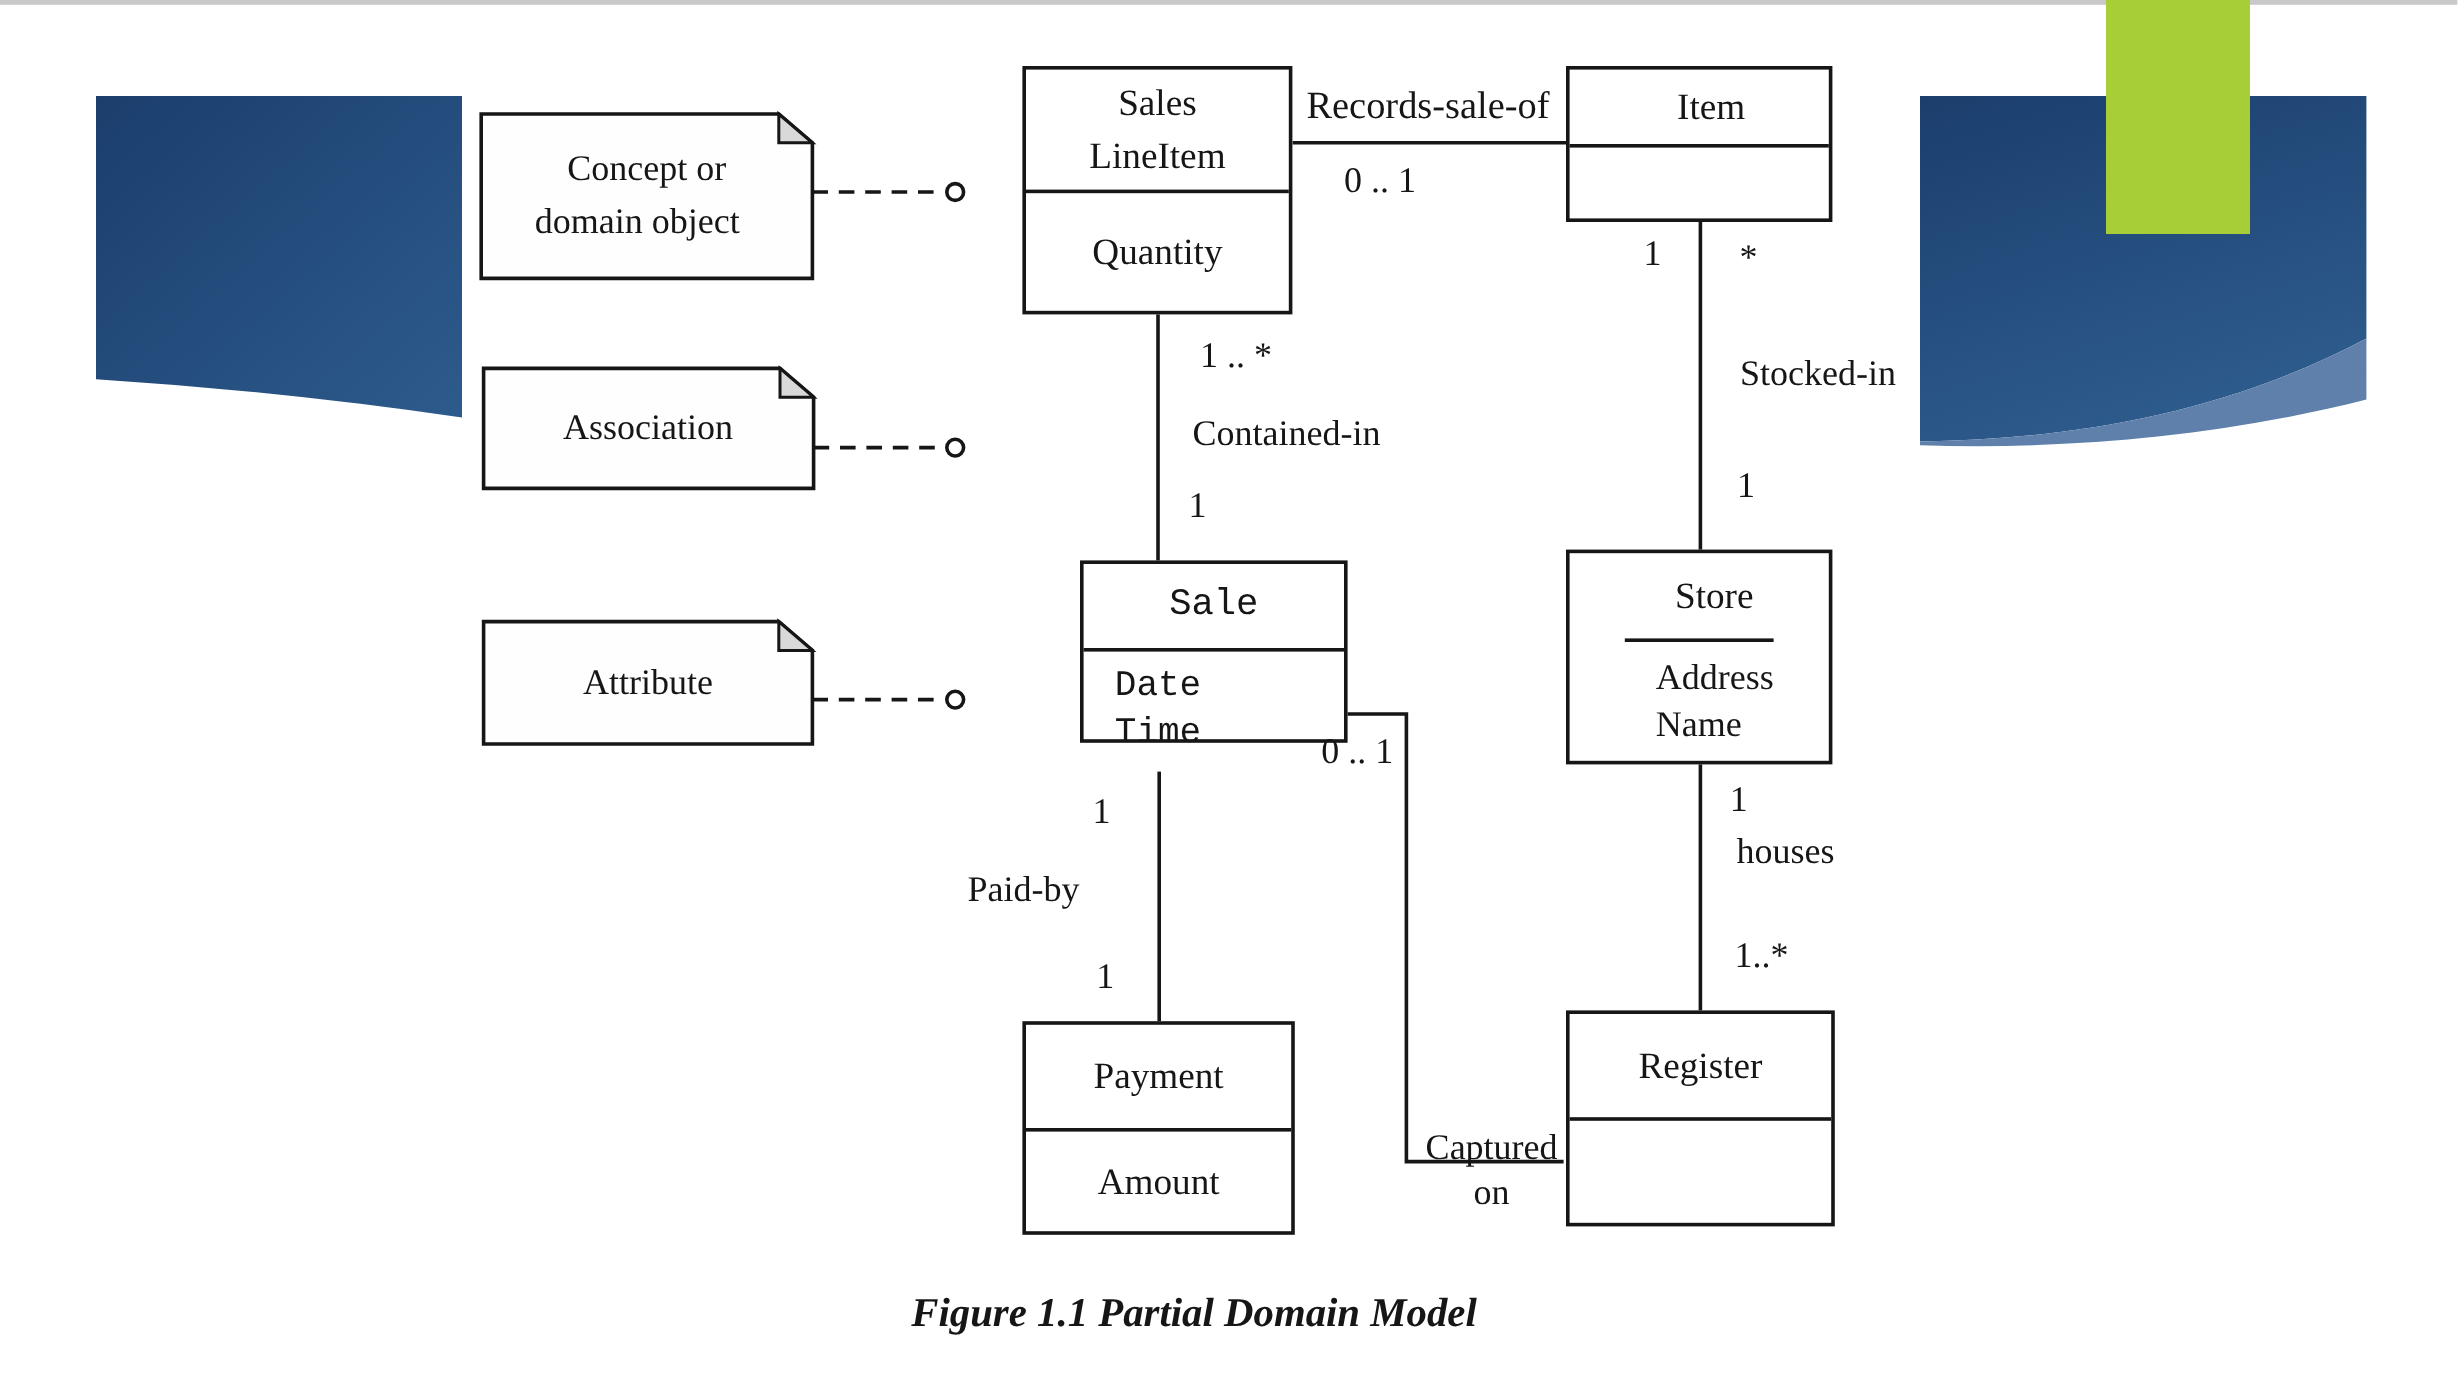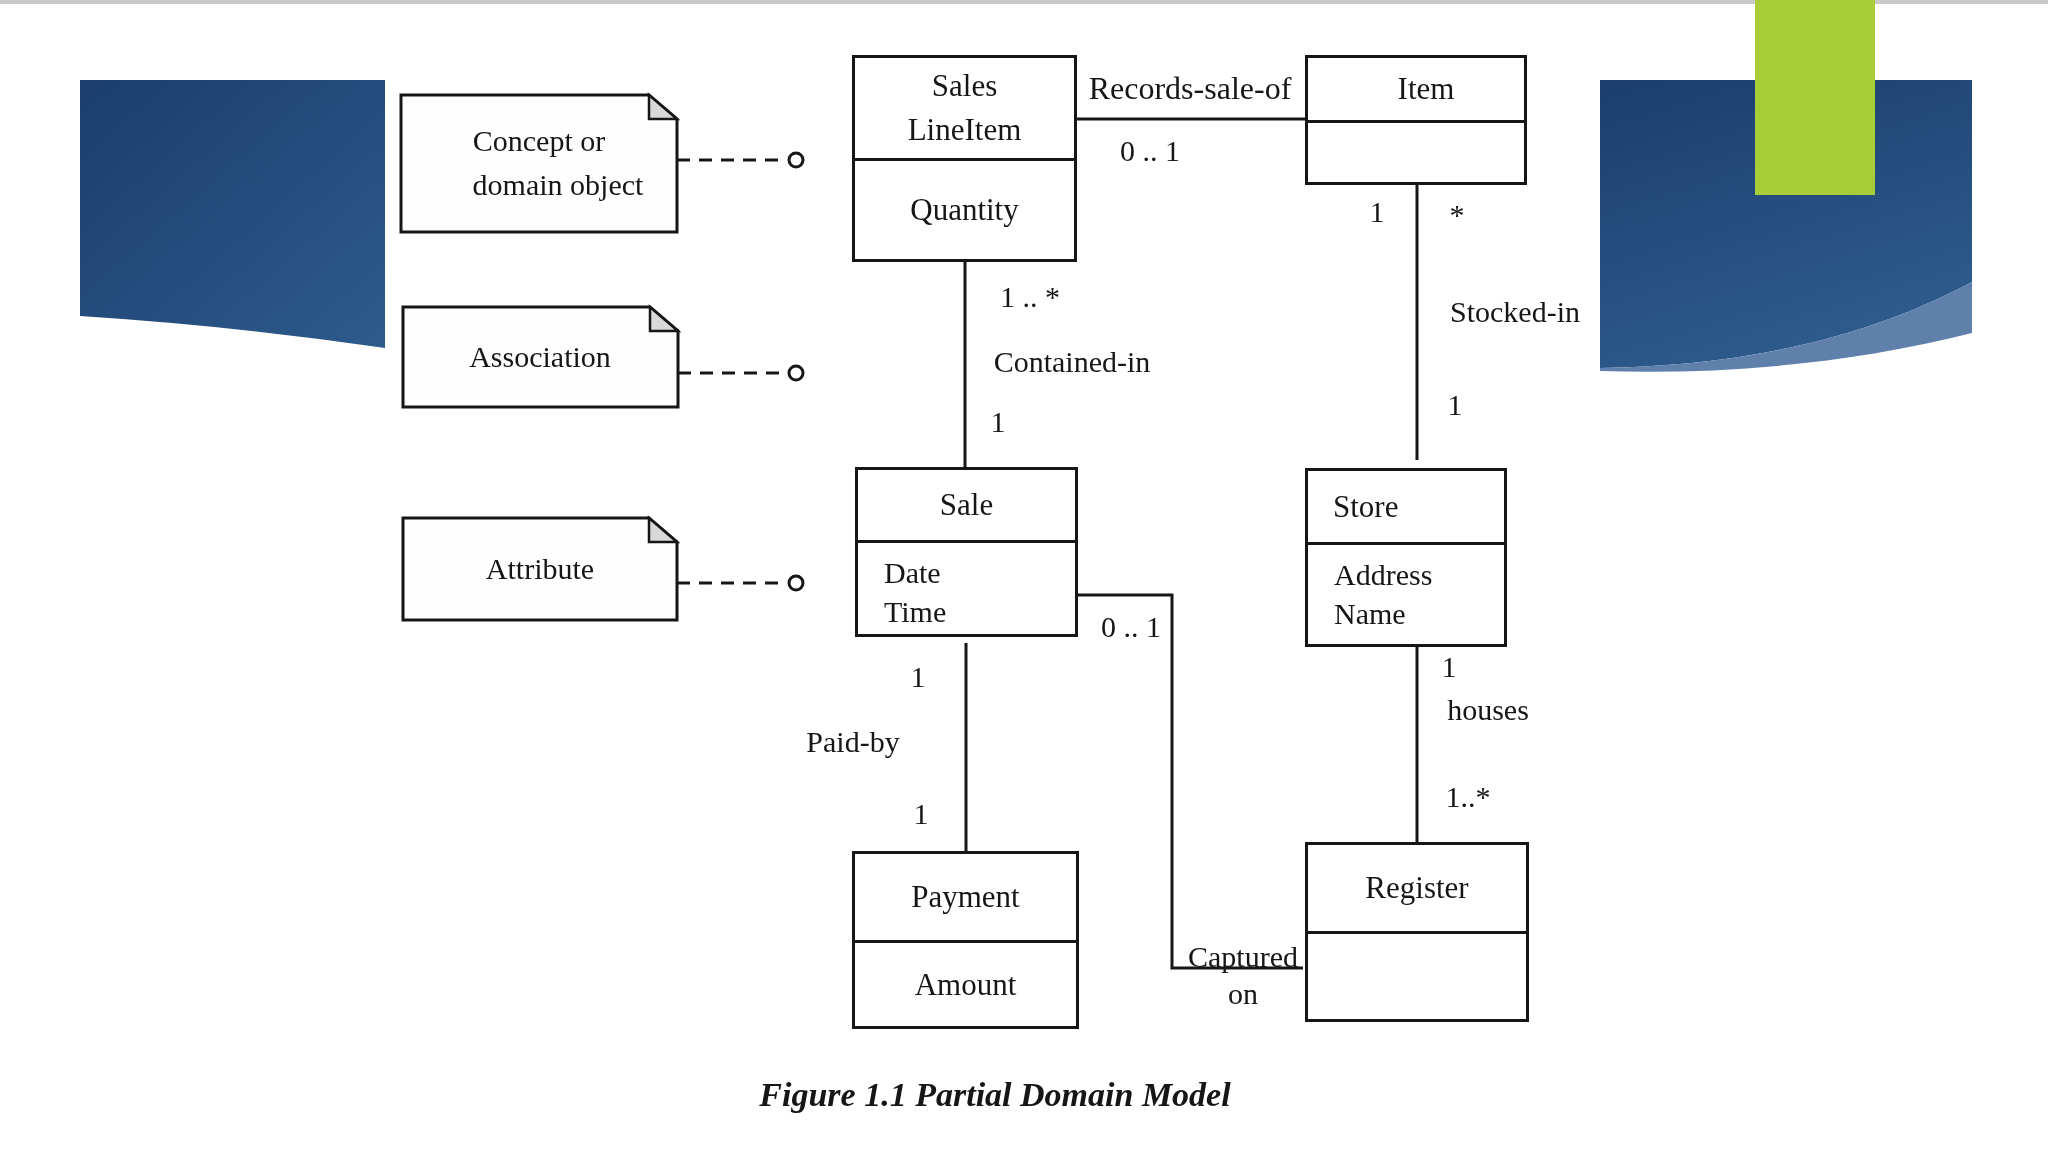--- a/index.html
+++ b/index.html
@@ -112,31 +112,31 @@
   </div>
 </div>
 
 <div class="class-box" style="left:1305px;top:55px;width:222px;height:130px;">
   <div class="class-title" style="height:62px;padding-left:20px;">
     <span>Item</span>
   </div>
   <div class="class-attrs"></div>
 </div>
 
-<div class="class-box" style="left:855px;top:467px;width:223px;height:170px;">
+<div class="class-box" style="left:900px;top:467px;width:223px;height:152px;font-family:Liberation Mono, monospace;">
   <div class="class-title" style="height:70px;">
     <span>Sale</span>
   </div>
   <div class="class-attrs left">
     <div>Date</div>
     <div>Time</div>
   </div>
 </div>
 
-<div class="class-box" style="left:1305px;top:468px;width:202px;height:179px;">
+<div class="class-box" style="left:1305px;top:458px;width:222px;height:179px;align-items:center;">
   <div class="class-title left" style="height:71px;">
     <span>Store</span>
   </div>
   <div class="class-attrs left">
     <div>Address</div>
     <div>Name</div>
   </div>
 </div>
 
 <div class="class-box" style="left:852px;top:851px;width:227px;height:178px;">
@@ -149,21 +149,21 @@
 </div>
 
 <div class="class-box" style="left:1305px;top:842px;width:224px;height:180px;">
   <div class="class-title" style="height:86px;">
     <span>Register</span>
   </div>
   <div class="class-attrs"></div>
 </div>
 
 <div class="note-text" style="left:539px;top:141px;">Concept or</div>
-<div class="note-text" style="left:558px;top:185px;">domain object</div>
+<div class="note-text" style="left:531px;top:185px;">domain object</div>
 <div class="note-text" style="left:540px;top:357px;">Association</div>
 <div class="note-text" style="left:540px;top:569px;text-align:right;">Attribute</div>
 
 <div class="lbl big" style="left:1190px;top:88px;text-align:right;">Records-sale-of</div>
 <div class="lbl" style="left:1150px;top:151px;">0 .. 1</div>
 
 <div class="lbl" style="left:1377px;top:212px;">1</div>
 <div class="lbl" style="left:1457px;top:215px;">*</div>
 <div class="lbl" style="left:1515px;top:312px;">Stocked-in</div>
 <div class="lbl" style="left:1455px;top:405px;">1</div>

